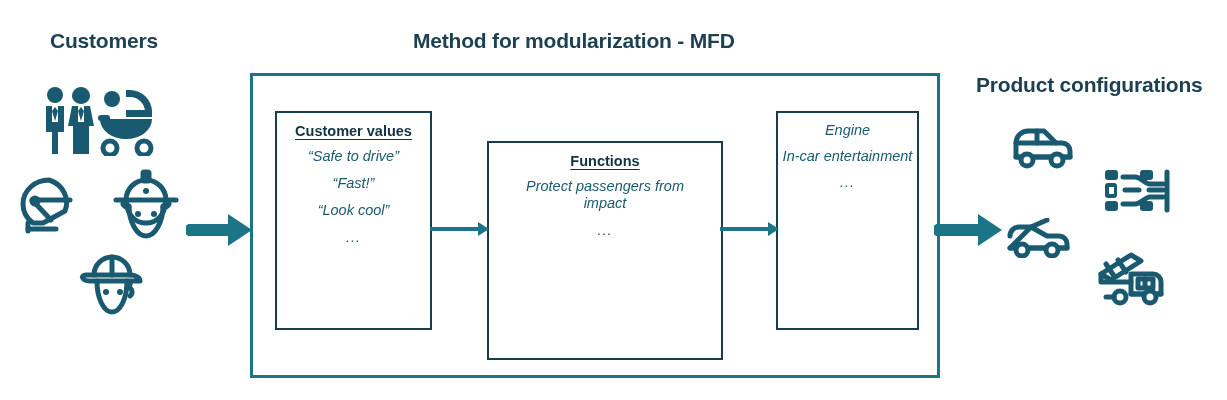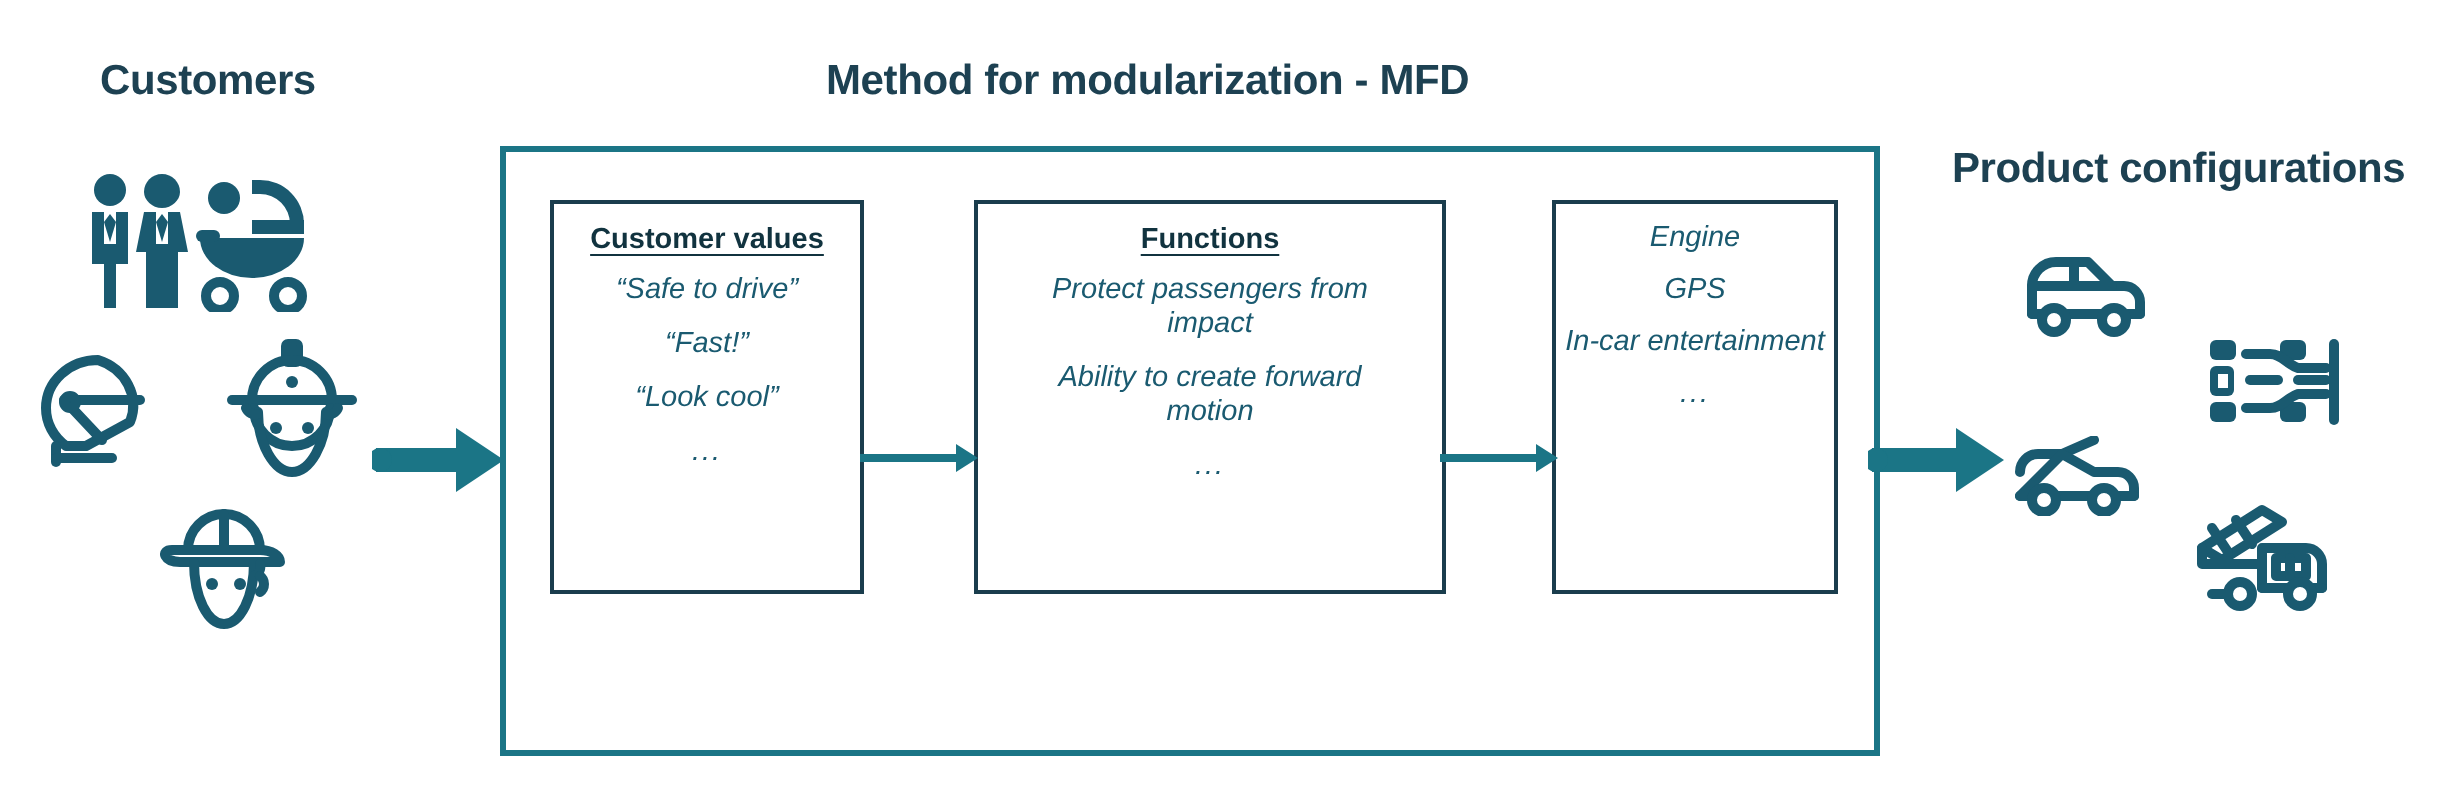--- a/index.html
+++ b/index.html
@@ -32,26 +32,26 @@
     box-sizing:border-box;
     background:transparent;
   }
 
   
   .stage-box{
     position:absolute;
     border:2px solid #1a3d4d;
     box-sizing:border-box;
     background:#ffffff;
-    top:100px;height:197px;
+    top:111px;height:219px;
     padding-top:9px;
     text-align:center;
   }
   #box-values{left:275px;width:157px;}
-  #box-functions{left:487px;width:236px;}
+  #box-functions{left:487px;width:236px;margin-top:30px;}
   #box-modules{left:776px;width:143px;}
 
   .box-title{
     font-size:14.5px;
     font-weight:bold;
     color:#11333f;
     text-decoration:underline;
     text-underline-offset:3px;
     margin:0 0 8px 0;
     line-height:18px;
@@ -106,27 +106,25 @@
     <div class="box-title">Customer values</div>
     <div class="box-item">“Safe to drive”</div>
     <div class="box-item">“Fast!”</div>
     <div class="box-item">“Look cool”</div>
     <div class="box-item ellipsis">...</div>
   </div>
 
   <div class="stage-box" id="box-functions">
     <div class="box-title">Functions</div>
     <div class="box-item">Protect passengers from impact</div>
-    <div class="box-item">Ability to create forward motion</div>
     <div class="box-item ellipsis">...</div>
   </div>
 
   <div class="stage-box" id="box-modules">
     <div class="box-item">Engine</div>
-    <div class="box-item">GPS</div>
     <div class="box-item">In-car entertainment</div>
     <div class="box-item ellipsis">...</div>
   </div>
 
   <svg class="arrow-svg" id="arrow-in" width="70" height="44" viewBox="0 0 70 44">
     <path d="M2 16 L42 16 L42 6 L66 22 L42 38 L42 28 L2 28 Z" fill="#1b7586"></path>
     <circle cx="4" cy="22" r="6" fill="#1b7586"></circle>
   </svg>
 
   <svg class="arrow-svg" id="arrow-out" width="72" height="44" viewBox="0 0 72 44">

